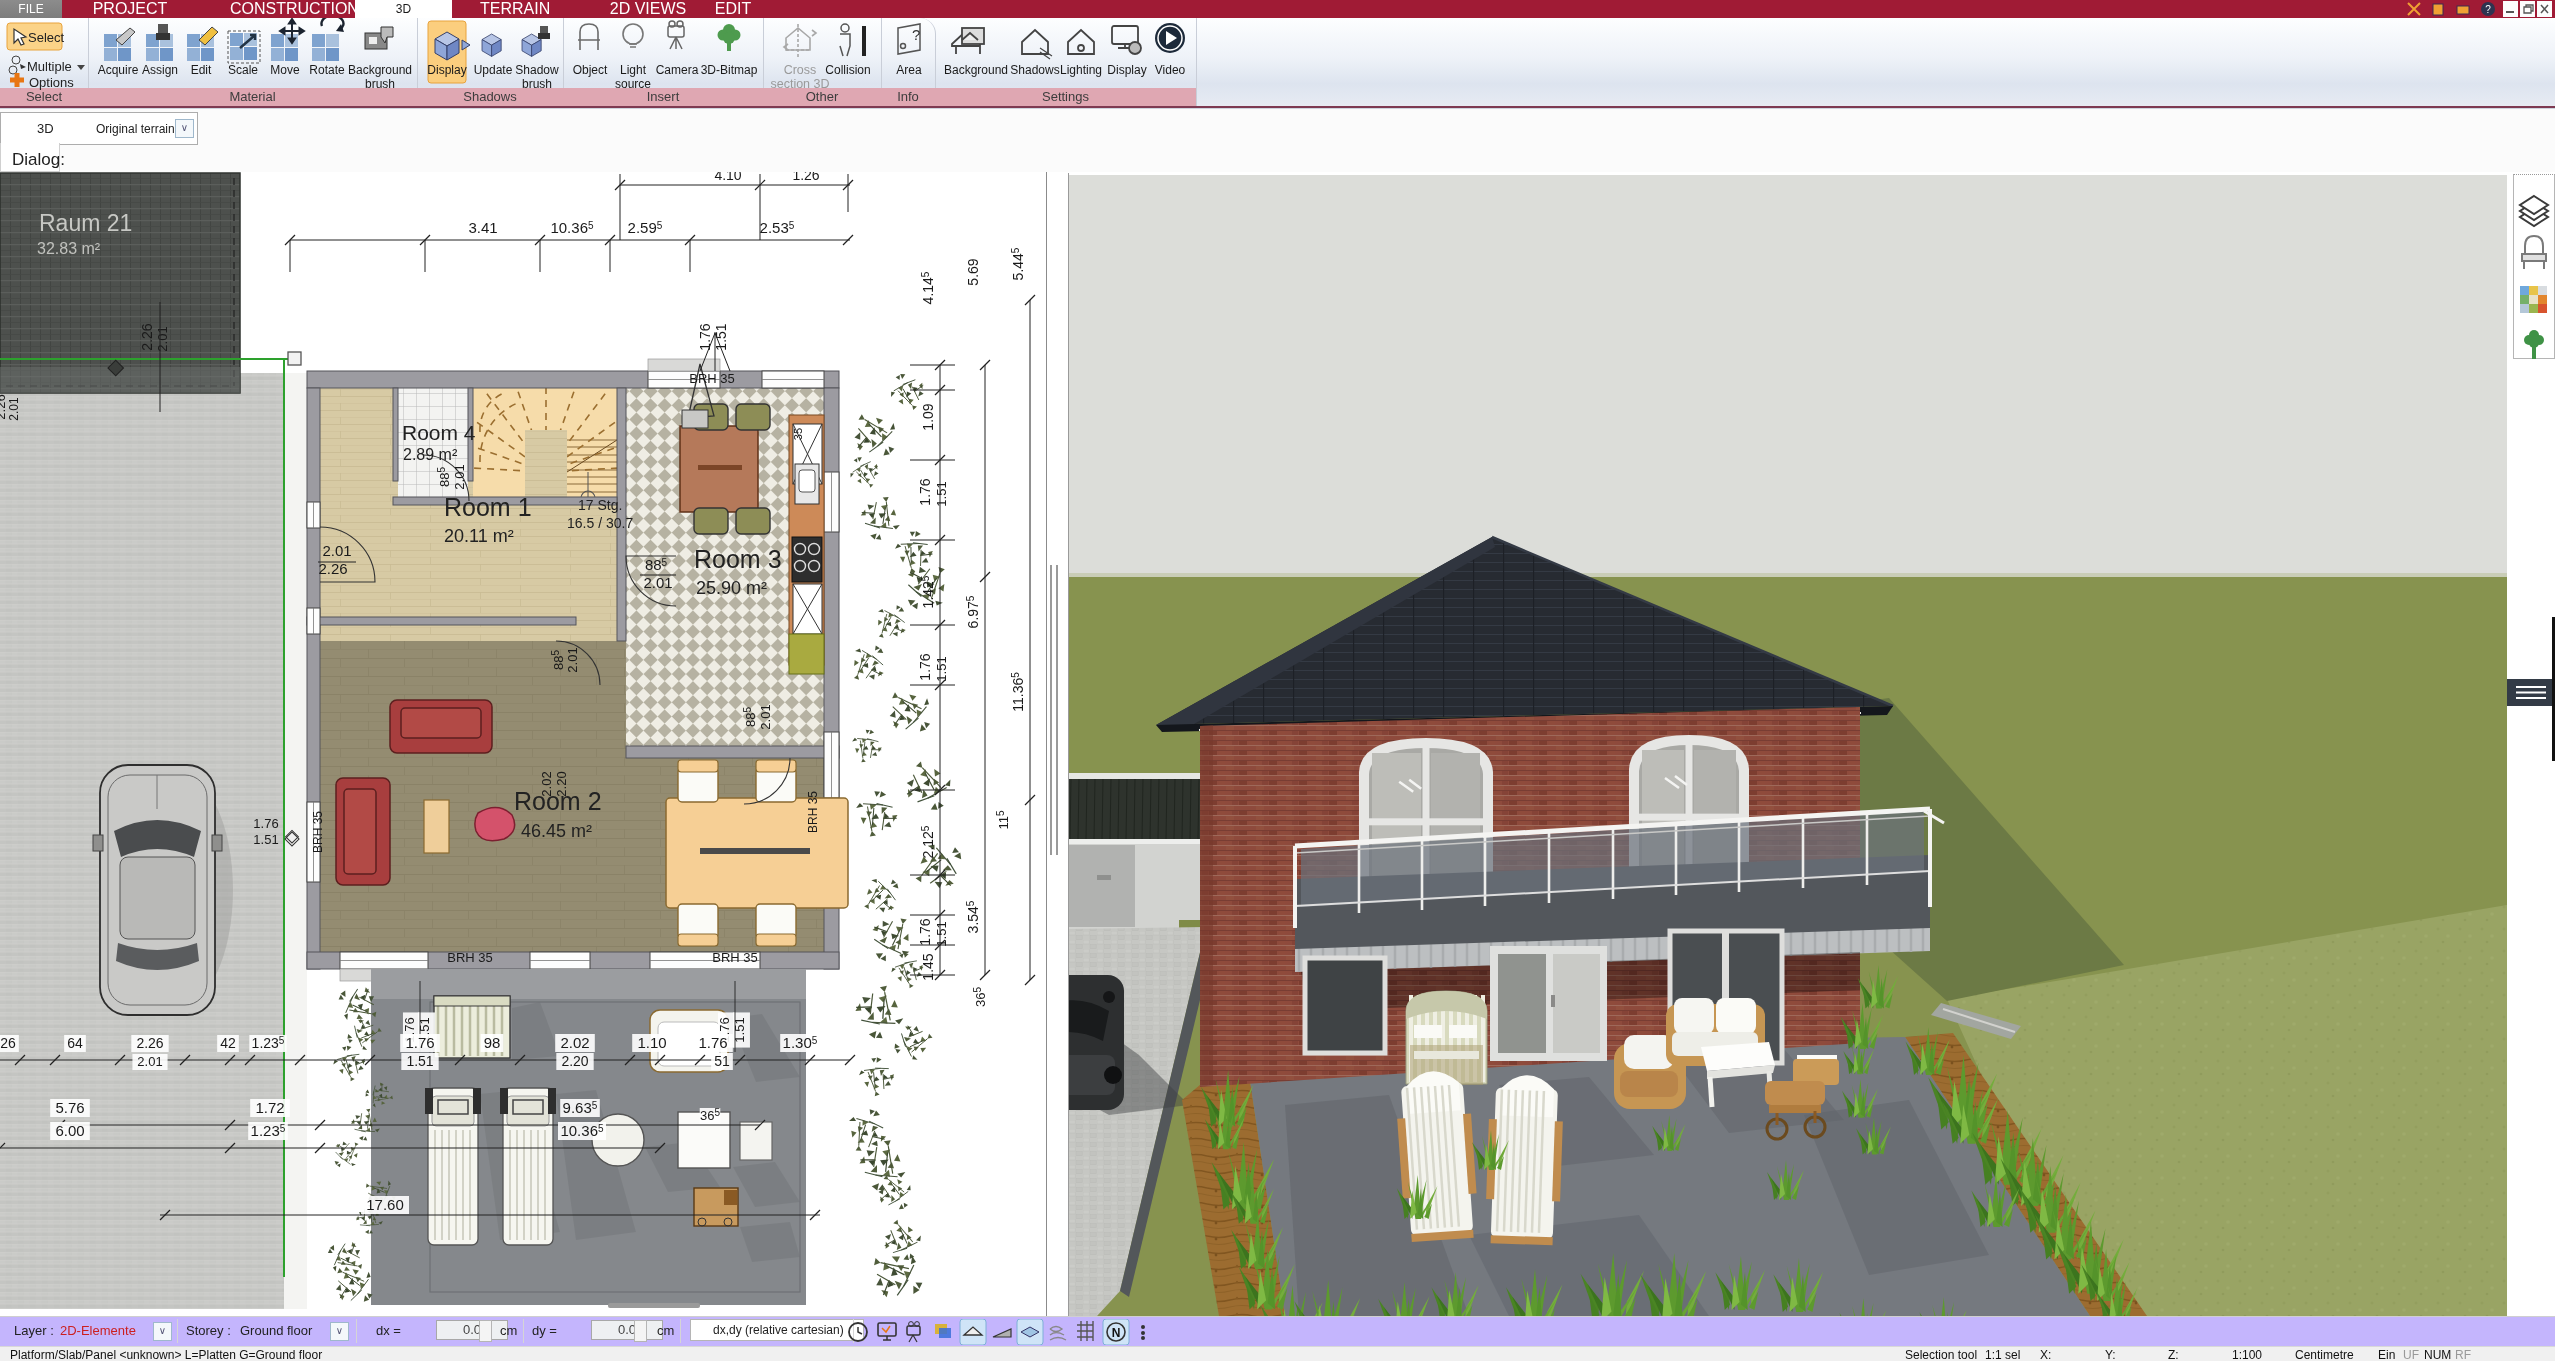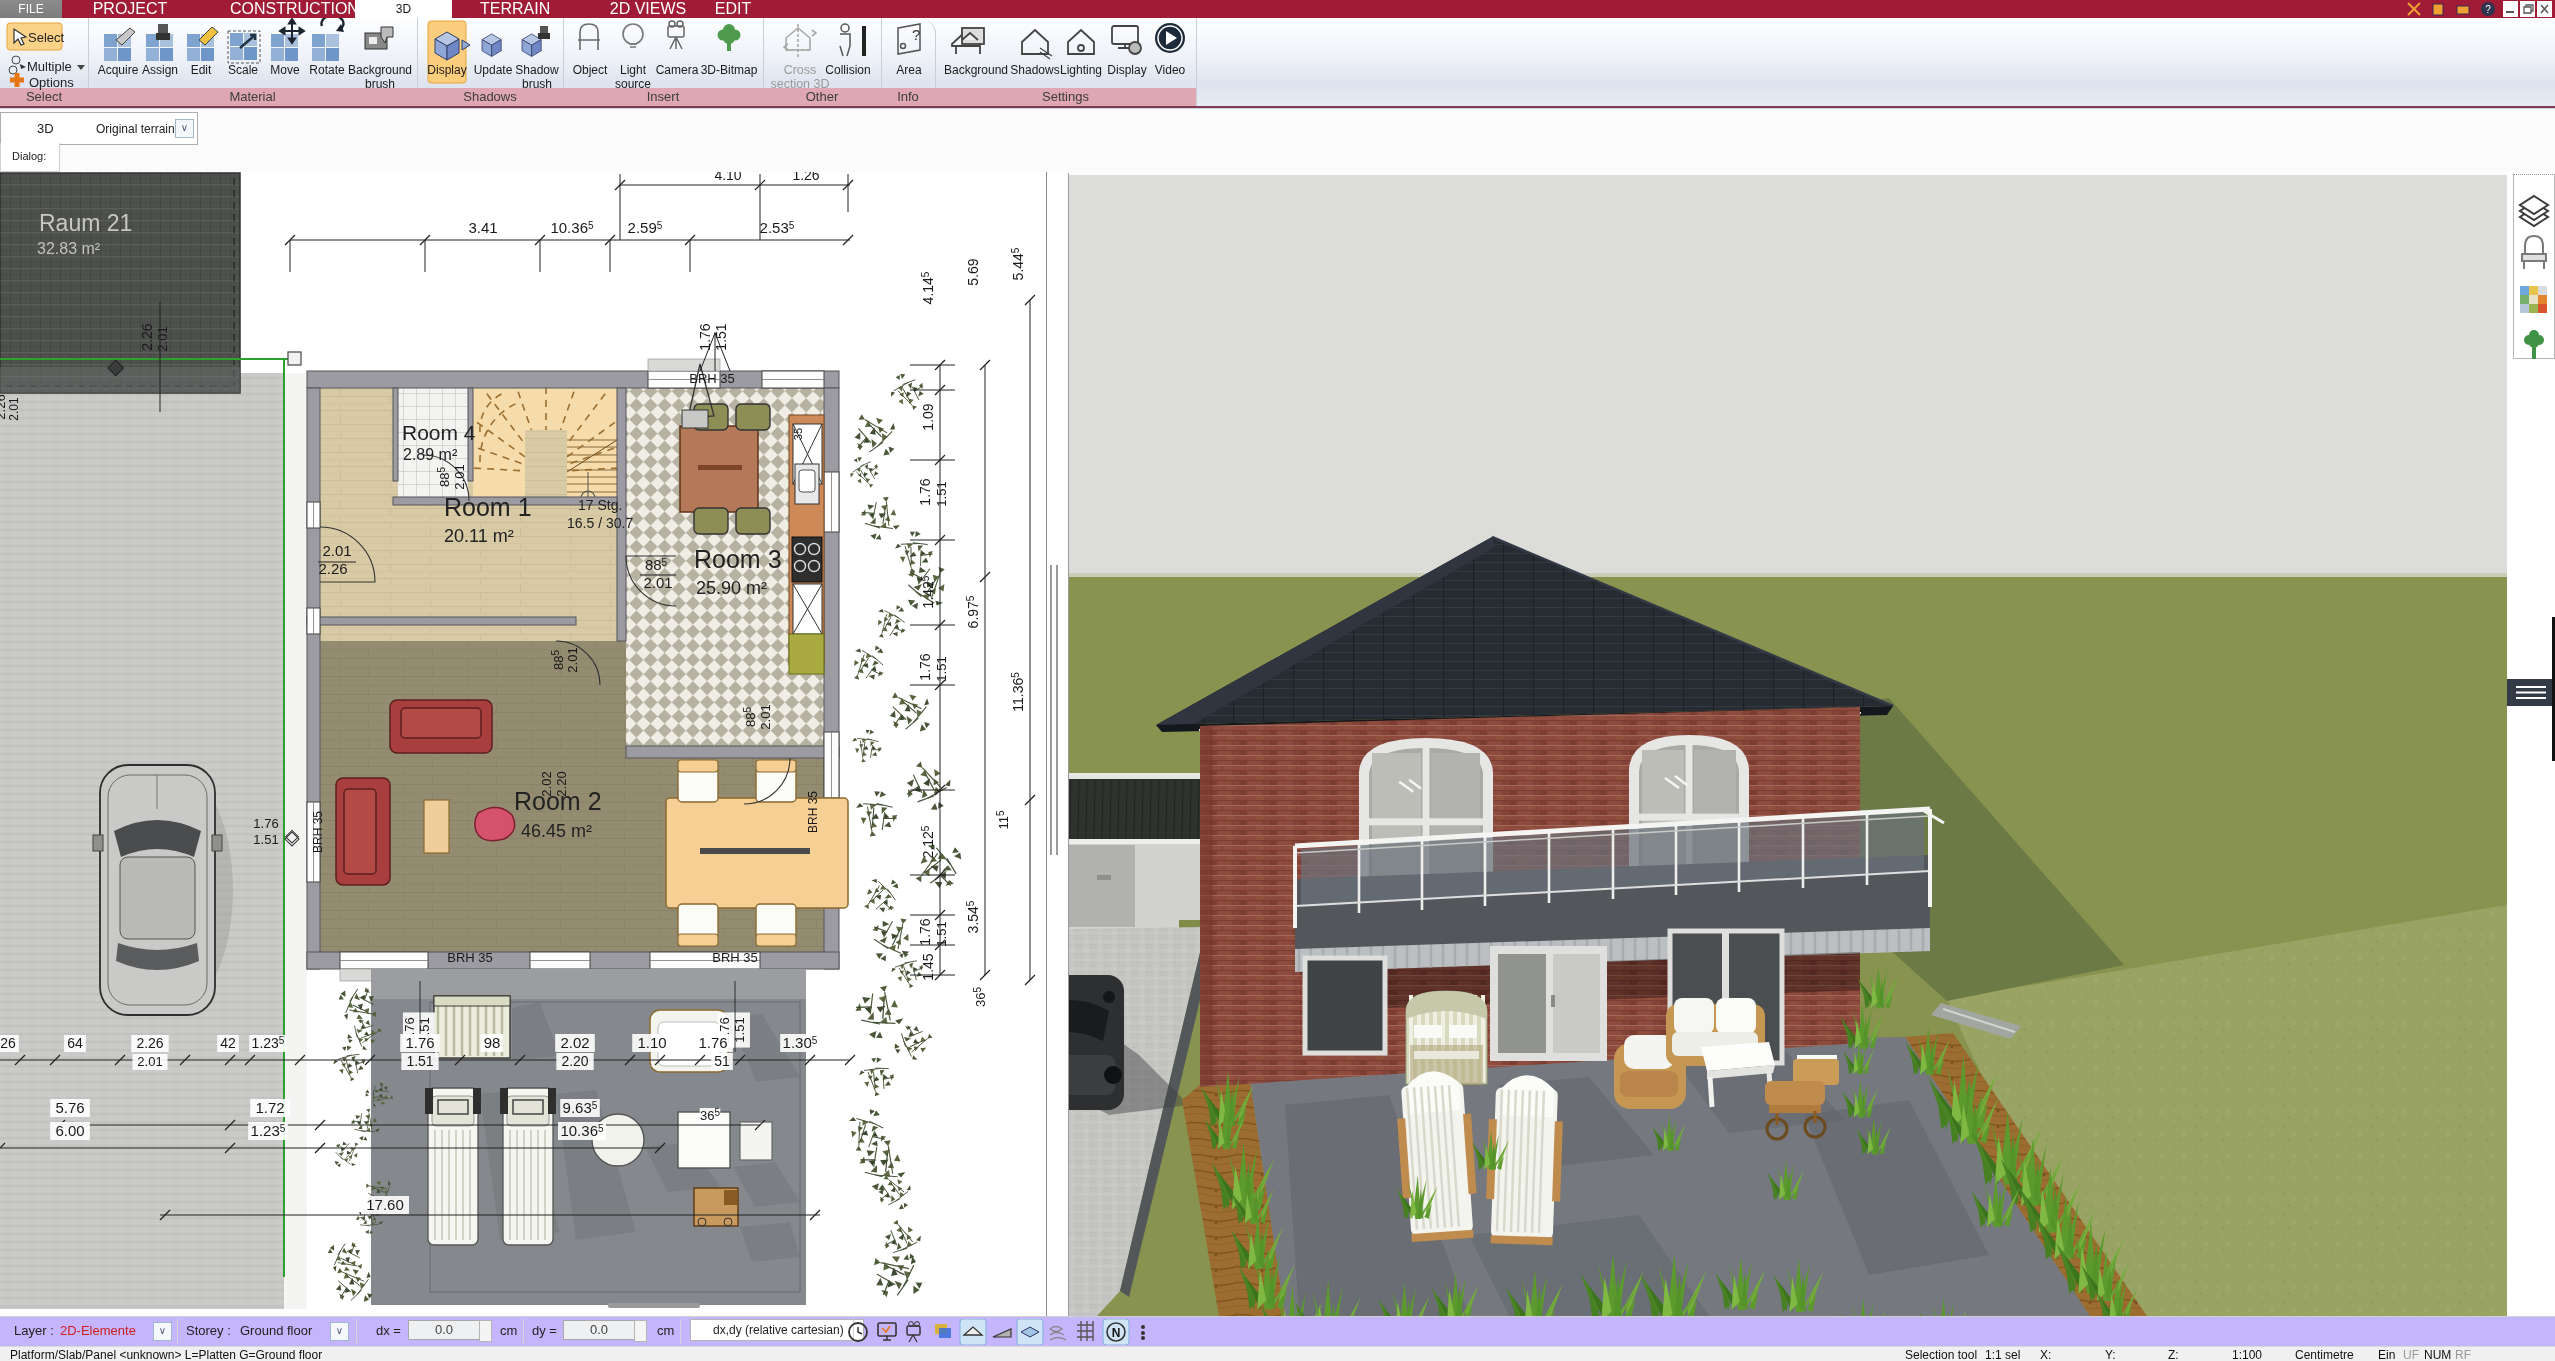--- a/index.html
+++ b/index.html
@@ -23,21 +23,21 @@
   #rows{left:0;top:109px;width:2555px;height:63px;background:#fbfbfb;}
   #row3d{position:absolute;left:0px;top:3px;width:196px;height:31px;background:#fff;
       border:1px solid #adadad;}
   #rowdlg{position:absolute;left:0px;top:34px;width:58px;height:28px;background:#fff;
       border:1px solid #d0d0d0;border-top:none;}
   #btoolbar{left:0;top:1316px;width:2555px;height:29px;background:#c4b5fd;border-top:1px solid #cfcfcf;}
   #statusbar{left:0;top:1346px;width:2555px;height:15px;background:#f0f0f0;border-top:1px solid #d8d8d8;
       font-size:12px;color:#111;}
   .bt{position:absolute;top:6px;font-size:13px;color:#222;}
   .inp{position:absolute;top:3px;height:18px;background:#eef0f2;border:1px solid #a8a8a8;
-      font-size:13px;color:#444;text-align:center;line-height:18px;}
+      font-size:13px;color:#444;text-align:center;line-height:18px;margin-left:28px;}
   .spin{position:absolute;top:3px;width:11px;height:20px;border:1px solid #b5b5b5;background:#f4f4f4;}
   .cmb{position:absolute;top:2px;height:20px;background:#fff;border:1px solid #b5b5b5;
       font-size:12px;color:#222;line-height:20px;padding-left:22px;}
   .dd{position:absolute;width:17px;height:17px;border:1px solid #9fb8cc;background:#f4f8fb;
       color:#557;font-size:10px;text-align:center;line-height:16px;}
   .sep{position:absolute;top:2px;width:1px;height:24px;background:#d5d5d5;}
   .st{position:absolute;top:1px;font-size:12px;color:#111;white-space:pre;}
 </style>
 </head>
 <body>
@@ -255,21 +255,21 @@
 </svg>
 <div id="ribline" class="abs"></div>
 <div id="ribline2" class="abs"></div>
 <div id="rows" class="abs">
   <div id="row3d">
     <span style="position:absolute;left:36px;top:8px;font-size:13px;color:#222;">3D</span>
     <span style="position:absolute;left:95px;top:9px;font-size:12px;color:#222;">Original terrain</span>
     <span class="dd" style="left:174px;top:6px;">∨</span>
   </div>
   <div id="rowdlg">
-    <span style="position:absolute;left:11px;top:7px;font-size:11px;color:#222;">Dialog:</span>
+    <span style="position:absolute;left:11px;top:7px;font-size:17px;color:#222;">Dialog:</span>
   </div>
 </div>
 <div class="abs" id="plan2d" style="left:0;top:172px;width:1046px;height:1144px;background:#fff;">
 <svg width="1046" height="1144" viewBox="0 0 1046 1144" font-family="Liberation Sans, sans-serif">
 <defs>
 <pattern id="pav" width="12" height="8" patternUnits="userSpaceOnUse">
   <rect width="12" height="8" fill="#c6c6c4"></rect>
   <rect x="0" y="0" width="5.7" height="3.7" fill="#cacbc8"></rect>
   <rect x="6" y="4" width="5.7" height="3.7" fill="#c2c3c0"></rect>
   <rect x="6" y="0" width="5.7" height="3.7" fill="#c8c9c6"></rect>

